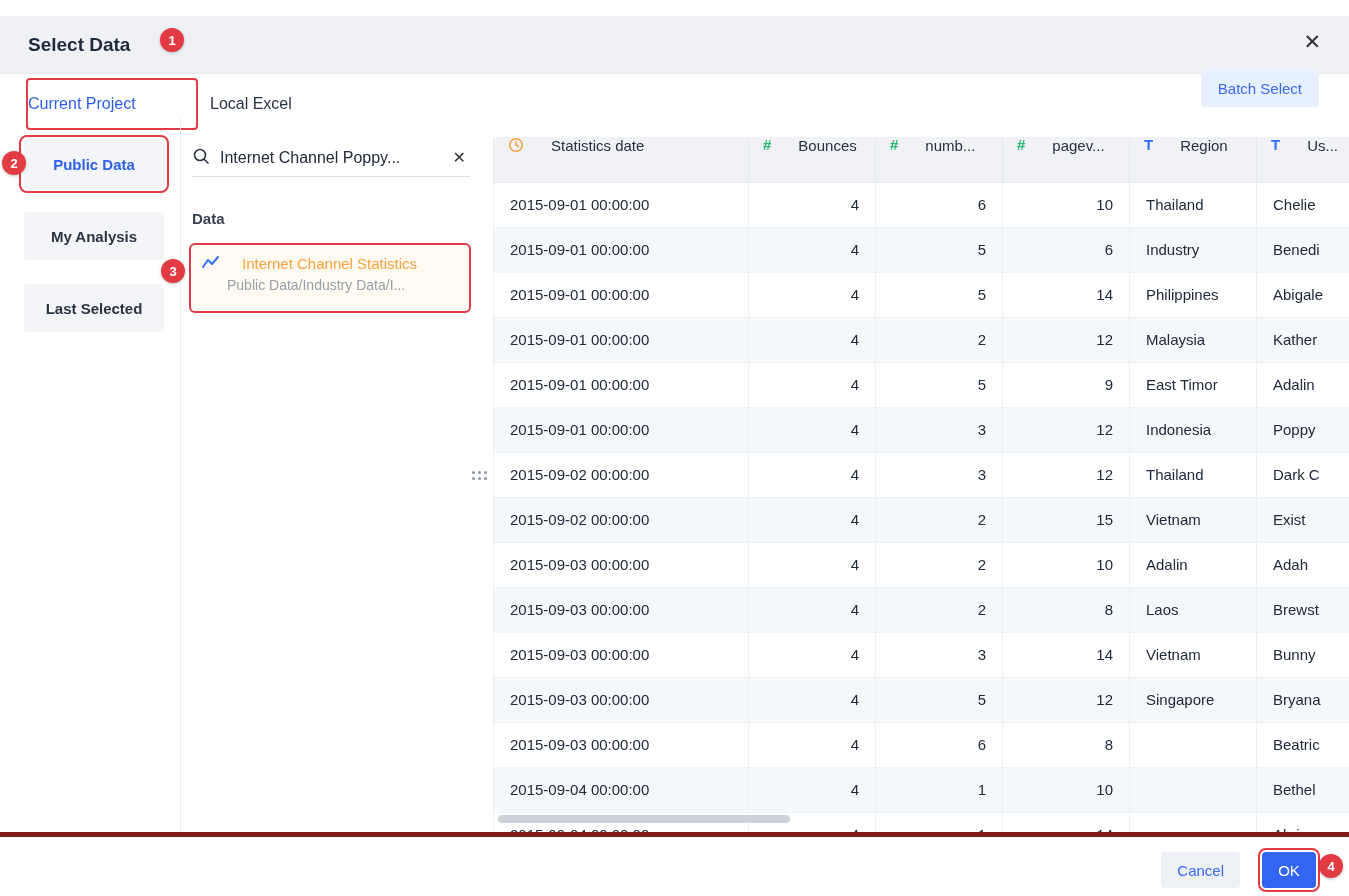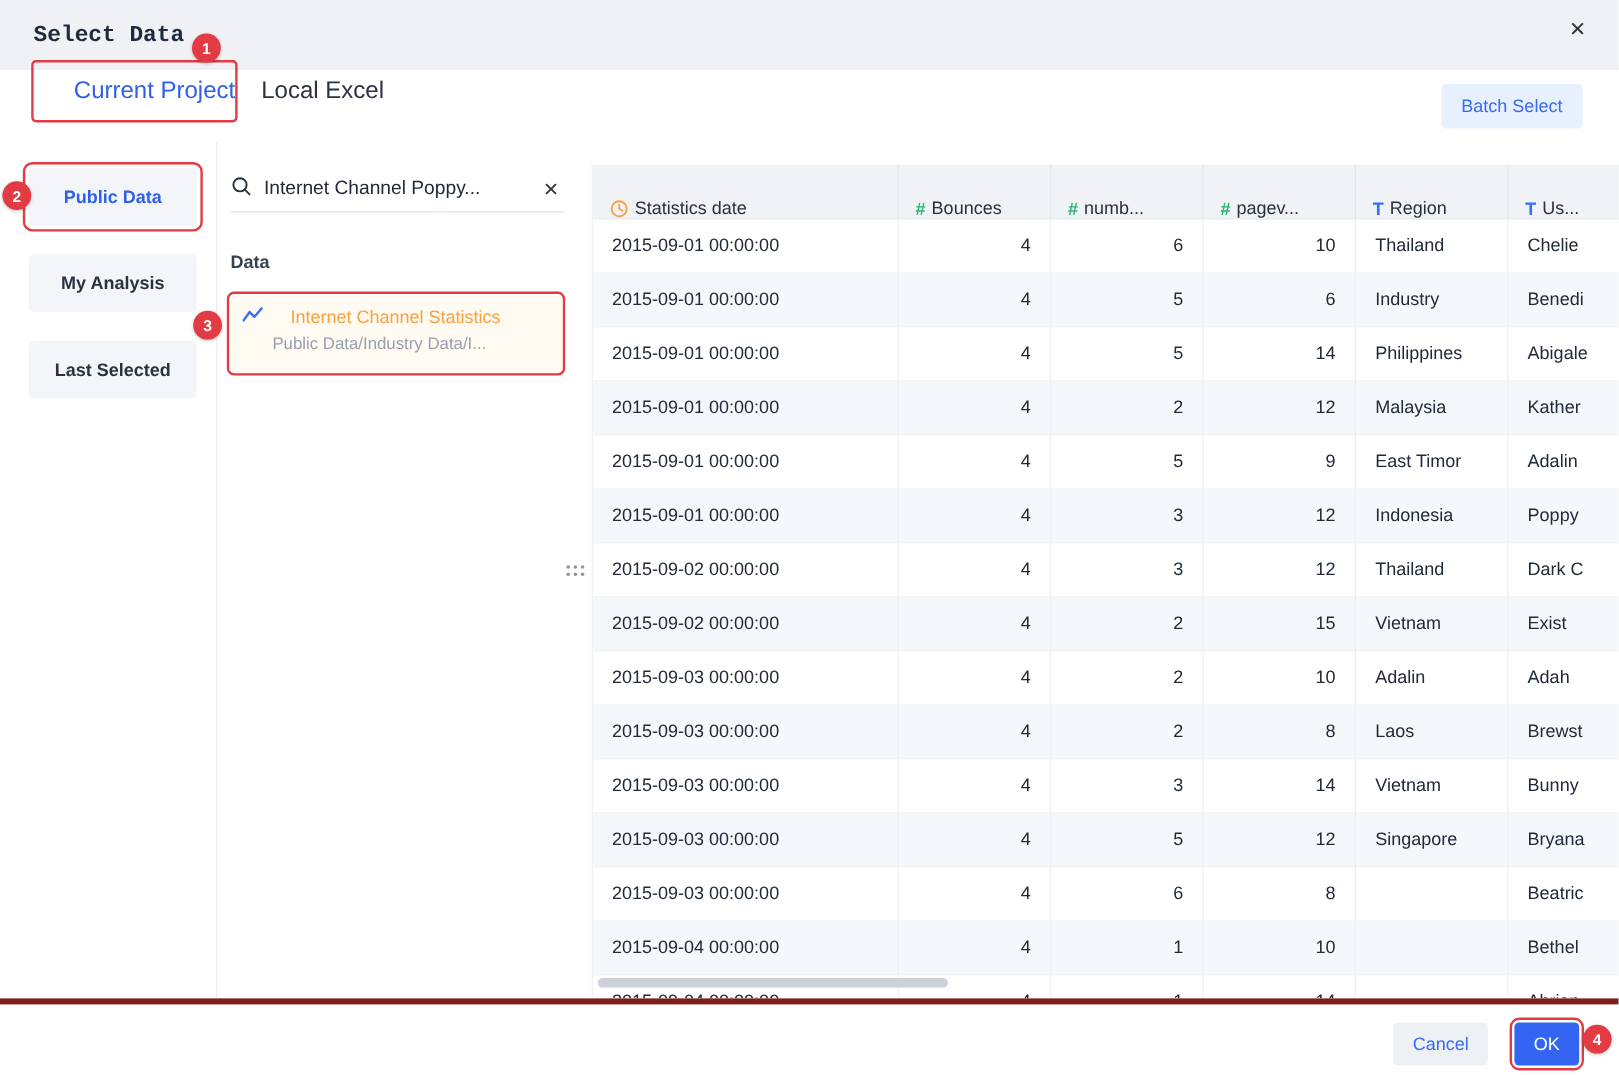--- a/index.html
+++ b/index.html
@@ -1,26 +1,26 @@
 <!DOCTYPE html>
 <html><head>
 <meta charset="utf-8">
 <style>
   html,body{margin:0;padding:0;}
   .page{position:relative;width:1349px;height:896px;background:#ffffff;overflow:hidden;
         font-family:"Liberation Sans",sans-serif;color:#222b3a;}
 
   
-  .dlg-header{position:absolute;left:0;top:0;width:100%;height:58px;background:#eff1f5;
-              border-bottom:1px solid #e6eaef;box-sizing:border-box;font-family:Liberation Mono, monospace;}
+  .dlg-header{position:absolute;left:0;top:16px;width:100%;height:58px;background:#eff1f5;
+              border-bottom:1px solid #e6eaef;box-sizing:border-box;}
   .dlg-title{position:absolute;left:28px;top:0;line-height:58px;font-size:19px;font-weight:bold;color:#1f2a3d;}
   .close{position:absolute;right:28px;top:15px;font-size:21px;color:#333;cursor:pointer;line-height:1;}
 
   
-  .tab{position:absolute;top:52px;height:48px;line-height:48px;text-align:right;font-size:20px;cursor:pointer;}
+  .tab{position:absolute;top:80px;height:48px;line-height:48px;text-align:left;font-size:16px;cursor:pointer;}
   .tab-current{left:28px;width:168px;color:#3060e8;outline:2px solid #e23b43;outline-offset:0;border-radius:2px;}
   .tab-local{left:210px;width:110px;color:#2a3342;}
   .batch-btn{position:absolute;right:30px;top:70px;height:37px;padding:0 17px;background:#e7f0fe;color:#3a6af0;
              border:none;border-radius:4px;font-size:15px;font-family:inherit;cursor:pointer;}
 
   
   .sidebar-divider{position:absolute;left:180px;top:118px;width:1px;height:714px;background:#e9edf1;}
   .side-item{position:absolute;left:24px;width:140px;height:48px;border-radius:4px;background:#f3f5f8;
              display:flex;align-items:center;justify-content:center;font-size:15px;color:#2a3342;cursor:pointer;font-weight:bold;}
   .side-item.active{color:#3060e8;font-weight:bold;outline:2px solid #e23b43;outline-offset:3px;border-radius:3px;}
@@ -39,21 +39,21 @@
   .data-item-path{padding:5px 0 0 35px;font-size:14px;color:#98a0ab;white-space:nowrap;overflow:hidden;}
 
   
   .splitter{position:absolute;left:471px;top:459px;width:16px;height:32px;display:flex;flex-wrap:wrap;
             align-content:center;justify-content:center;gap:3px;cursor:col-resize;}
   .splitter i{width:3px;height:3px;border-radius:50%;background:#8d95a0;flex:0 0 3px;}
 
   
   .table-wrap{position:absolute;left:493px;top:137px;width:856px;height:695px;overflow:hidden;border-left:1px solid #eceff3;}
   .thead{display:flex;height:46px;background:#f0f2f6;border-bottom:1px solid #e6e9ee;box-sizing:border-box;}
-  .th{box-sizing:border-box;display:flex;align-items:flex-end;gap:5px;padding:0 14px;font-size:15px;color:#26313f;
+  .th{box-sizing:border-box;display:flex;align-items:flex-start;gap:27px;padding:0 14px;font-size:15px;color:#26313f;
       border-right:1px solid #e4e7ec;flex:0 0 auto;white-space:nowrap;overflow:hidden;}
   .tr{display:flex;height:45px;background:#fff;border-bottom:1px solid #eff1f4;box-sizing:border-box;}
   .tr.alt{background:#f5f8fb;}
   .td{box-sizing:border-box;line-height:44px;padding:0 16px;font-size:15px;color:#202a38;
       border-right:1px solid #eceff3;flex:0 0 auto;white-space:nowrap;overflow:hidden;}
   .td.num{text-align:right;}
   .w0{width:255px;} .w1{width:127px;} .w2{width:127px;} .w3{width:127px;} .w4{width:127px;} .w5{width:170px;}
   .col-icon{font-weight:bold;font-size:15px;line-height:1;}
   .col-icon.number{color:#2bb673;}
   .col-icon.text{color:#3370ff;}

